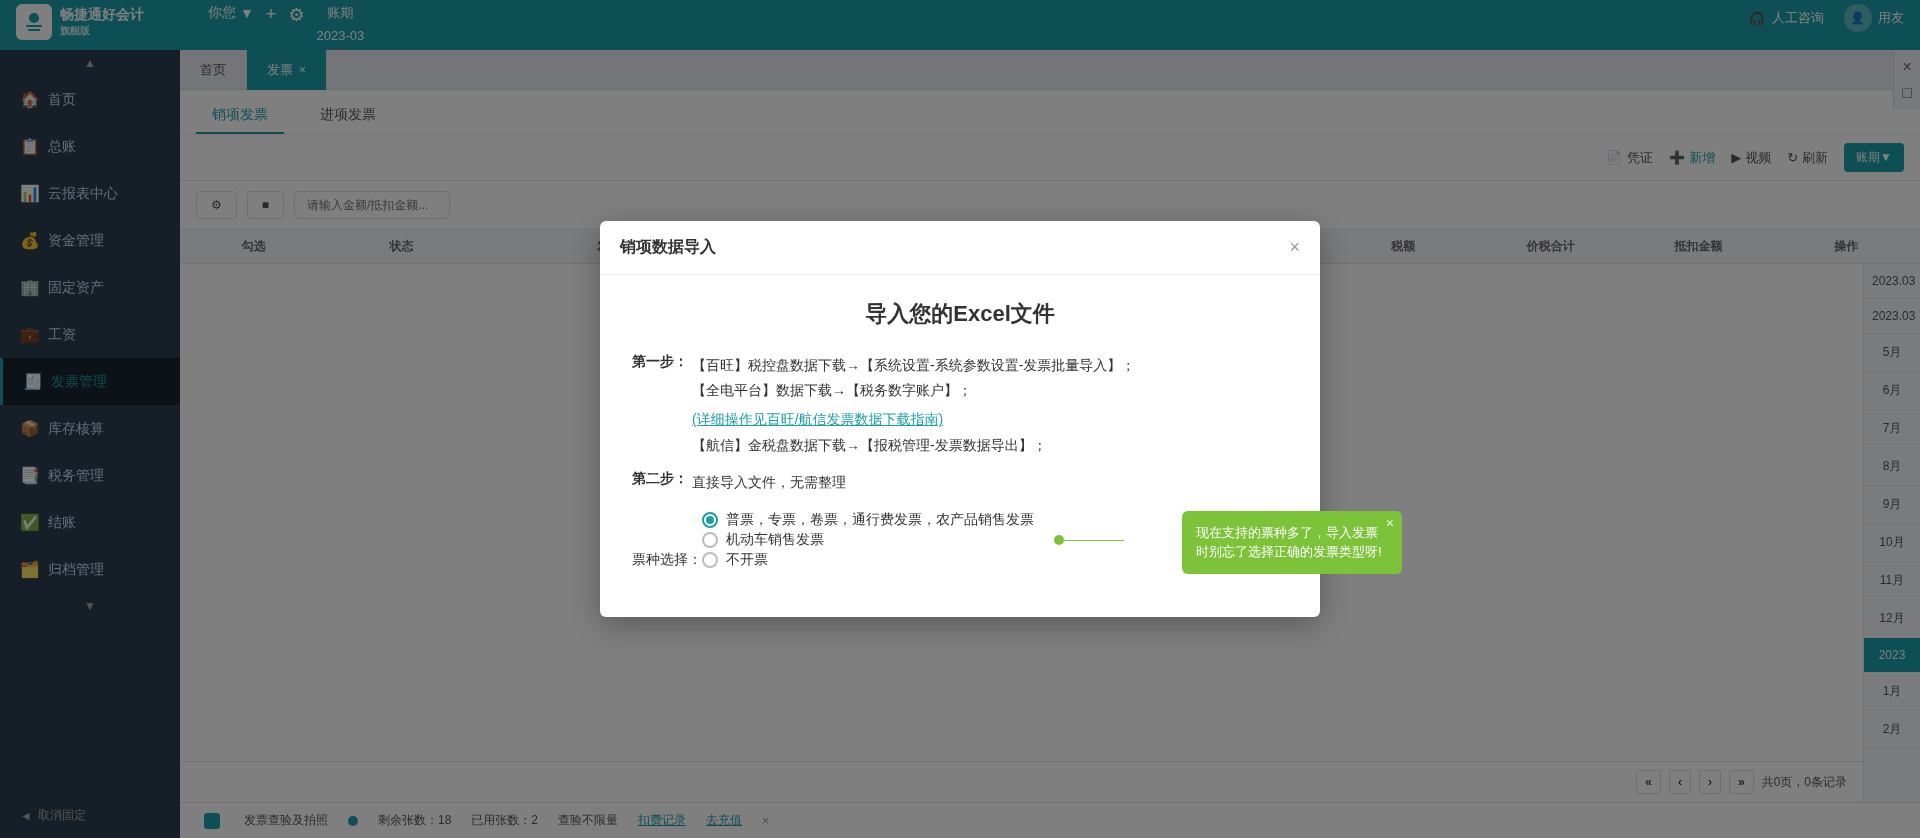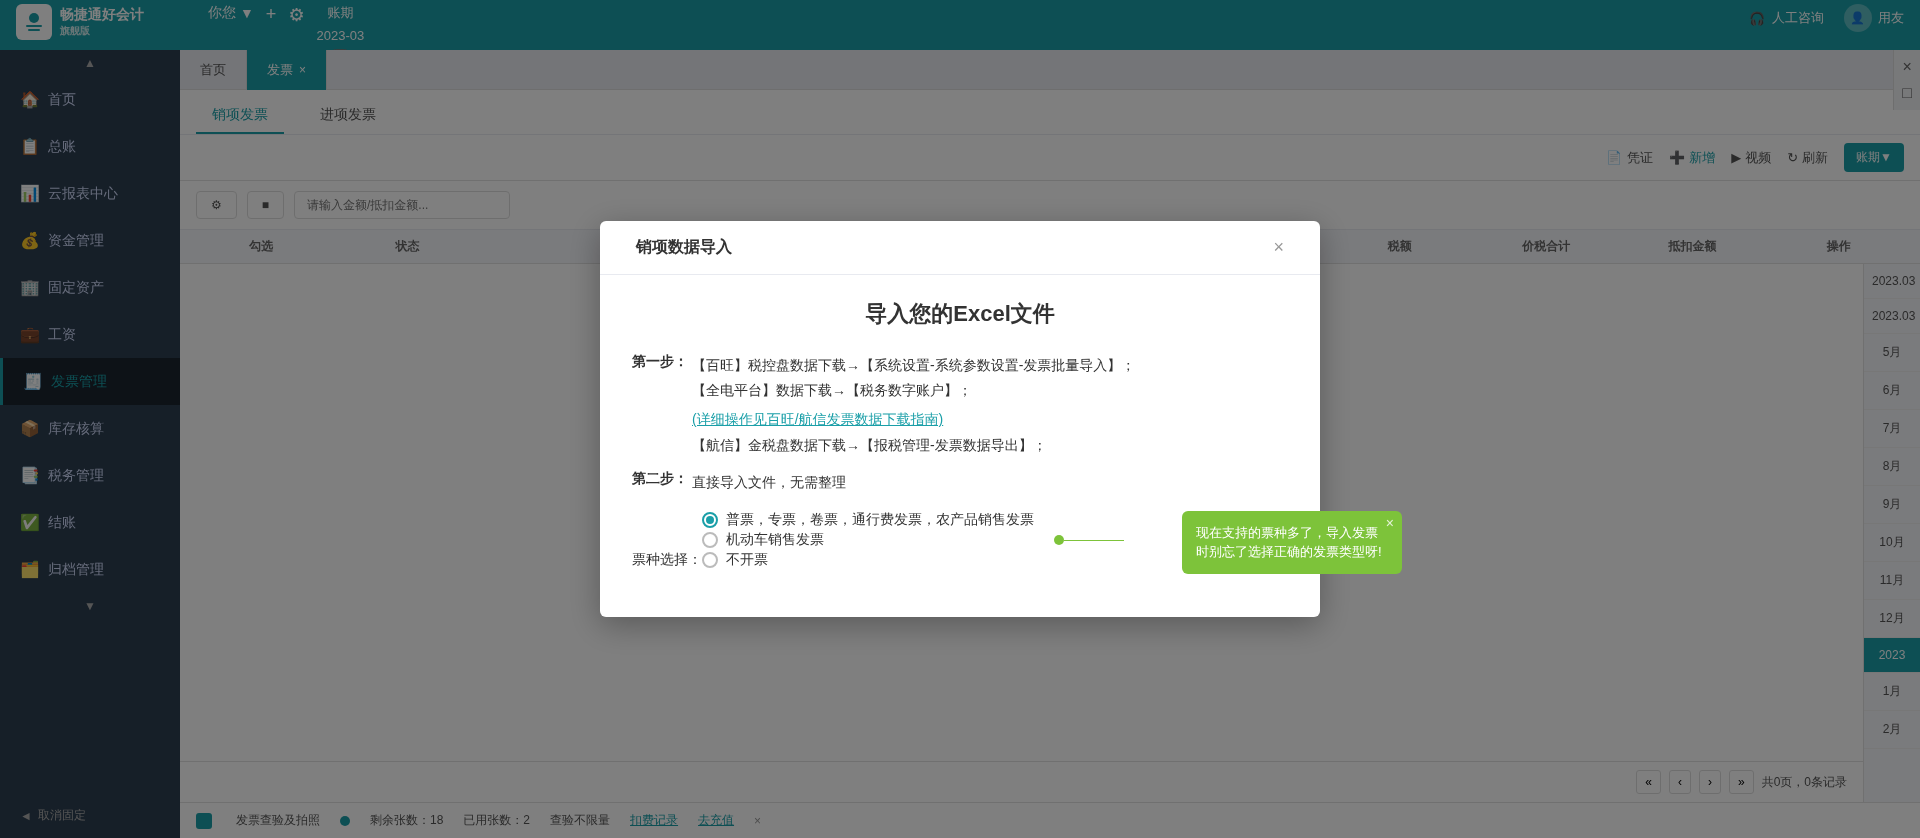--- a/index.html
+++ b/index.html
@@ -176,40 +176,40 @@
       padding: 10px 16px;
       gap: 10px;
       background: white;
       border-bottom: 1px solid #e8eaf0;
     }
     .search-input {
       border: 1px solid #ddd;
       border-radius: 4px;
       padding: 6px 12px;
       font-size: 12px;
-      width: 216px;
+      width: 156px;
       outline: none;
     }
     .toolbar-btn {
       padding: 6px 14px;
       border-radius: 4px;
       border: 1px solid #ddd;
       background: white;
       cursor: pointer;
       font-size: 12px;
       color: #555;
       display: flex; align-items: center; gap: 4px;
     }
 
     
     .table-header {
       display: flex;
       align-items: center;
       background: #f5f6fa;
-      padding: 8px 16px;
+      padding: 8px 8px;
       font-size: 12px;
       font-weight: bold;
       color: #666;
       border-bottom: 1px solid #e0e0e0;
       gap: 16px;
     }
     .th-cell { flex: 1; text-align: center; }
     .th-cell.wide { flex: 2; }
 
     
@@ -240,21 +240,21 @@
       color: white;
     }
 
     
     .bottom-bar {
       height: 36px;
       background: white;
       border-top: 1px solid #e0e0e0;
       display: flex;
       align-items: center;
-      padding: 0 16px;
+      padding: 0 24px;
       font-size: 12px;
       color: #555;
       gap: 20px;
     }
     .bottom-bar-icon { width: 16px; height: 16px; background: #1a9fa8; border-radius: 3px; display: inline-block; margin-right: 4px; }
     .bottom-link { color: #1a9fa8; cursor: pointer; text-decoration: underline; }
 
     
     .content-with-right {
       display: flex;
@@ -284,21 +284,21 @@
       width: 720px;
       max-height: 90vh;
       box-shadow: 0 8px 32px rgba(0,0,0,0.3);
       display: flex;
       flex-direction: column;
       position: relative;
     }
     .modal-header {
       display: flex;
       align-items: center;
-      padding: 16px 36px;
+      padding: 16px 20px;
       border-bottom: 1px solid #e8eaf0;
       font-size: 16px;
       font-weight: bold;
       color: #333;
     }
     .modal-close {
       margin-left: auto;
       cursor: pointer;
       font-size: 18px;
       color: #999;

